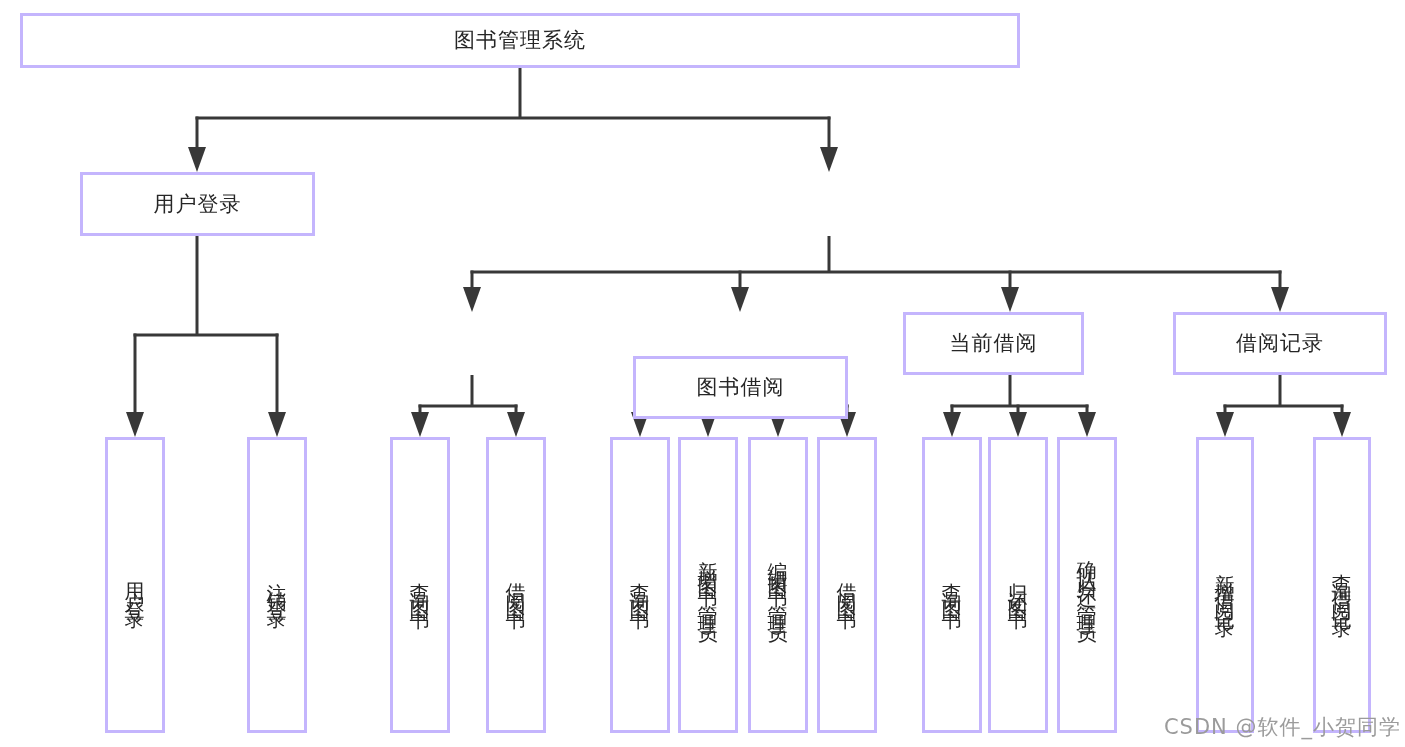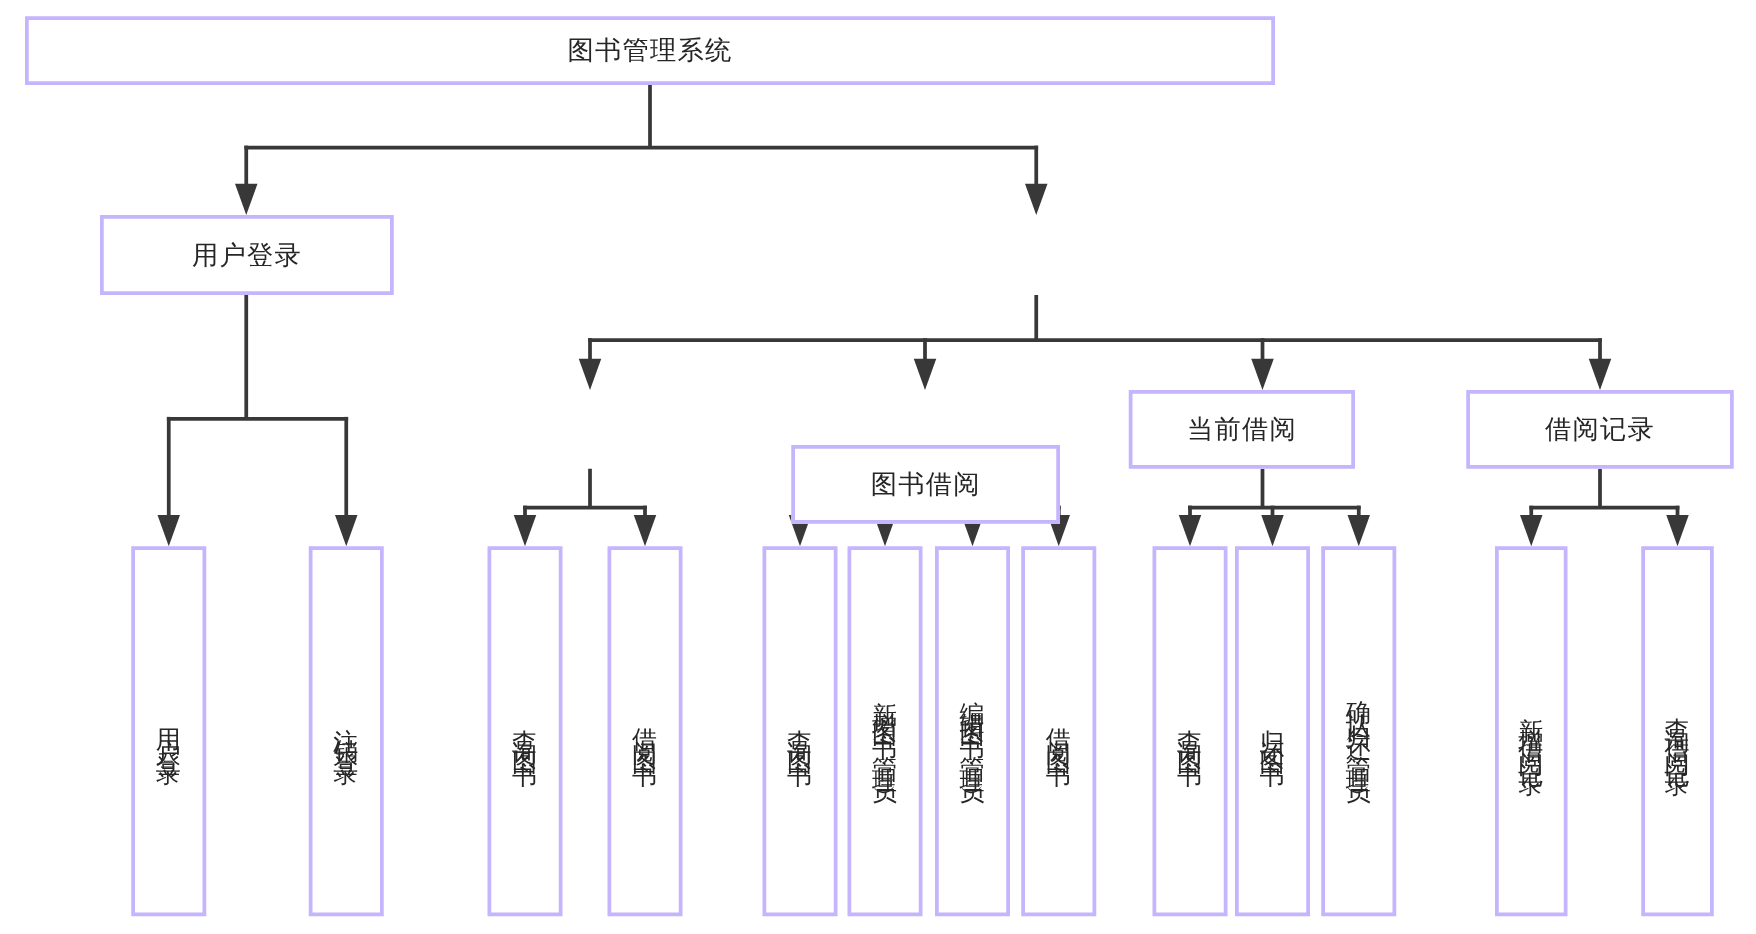--- a/index.html
+++ b/index.html
@@ -118,13 +118,14 @@
   <div class="box v" style="left:748px; top:437px; width:60px; height:296px;">编辑图书（管理员）</div>
   <div class="box v" style="left:817px; top:437px; width:60px; height:296px;">借阅图书</div>
 
   <div class="box v" style="left:922px; top:437px; width:60px; height:296px;">查询图书</div>
   <div class="box v" style="left:988px; top:437px; width:60px; height:296px;">归还图书</div>
   <div class="box v" style="left:1057px; top:437px; width:60px; height:296px;">确认归还（管理员）</div>
 
   <div class="box v" style="left:1196px; top:437px; width:58px; height:296px;">新增借阅记录</div>
   <div class="box v" style="left:1313px; top:437px; width:58px; height:296px;">查询借阅记录</div>
 
+  <div class="watermark">CSDN @软件_小贺同学</div>
 </div>
 
 </body></html>

